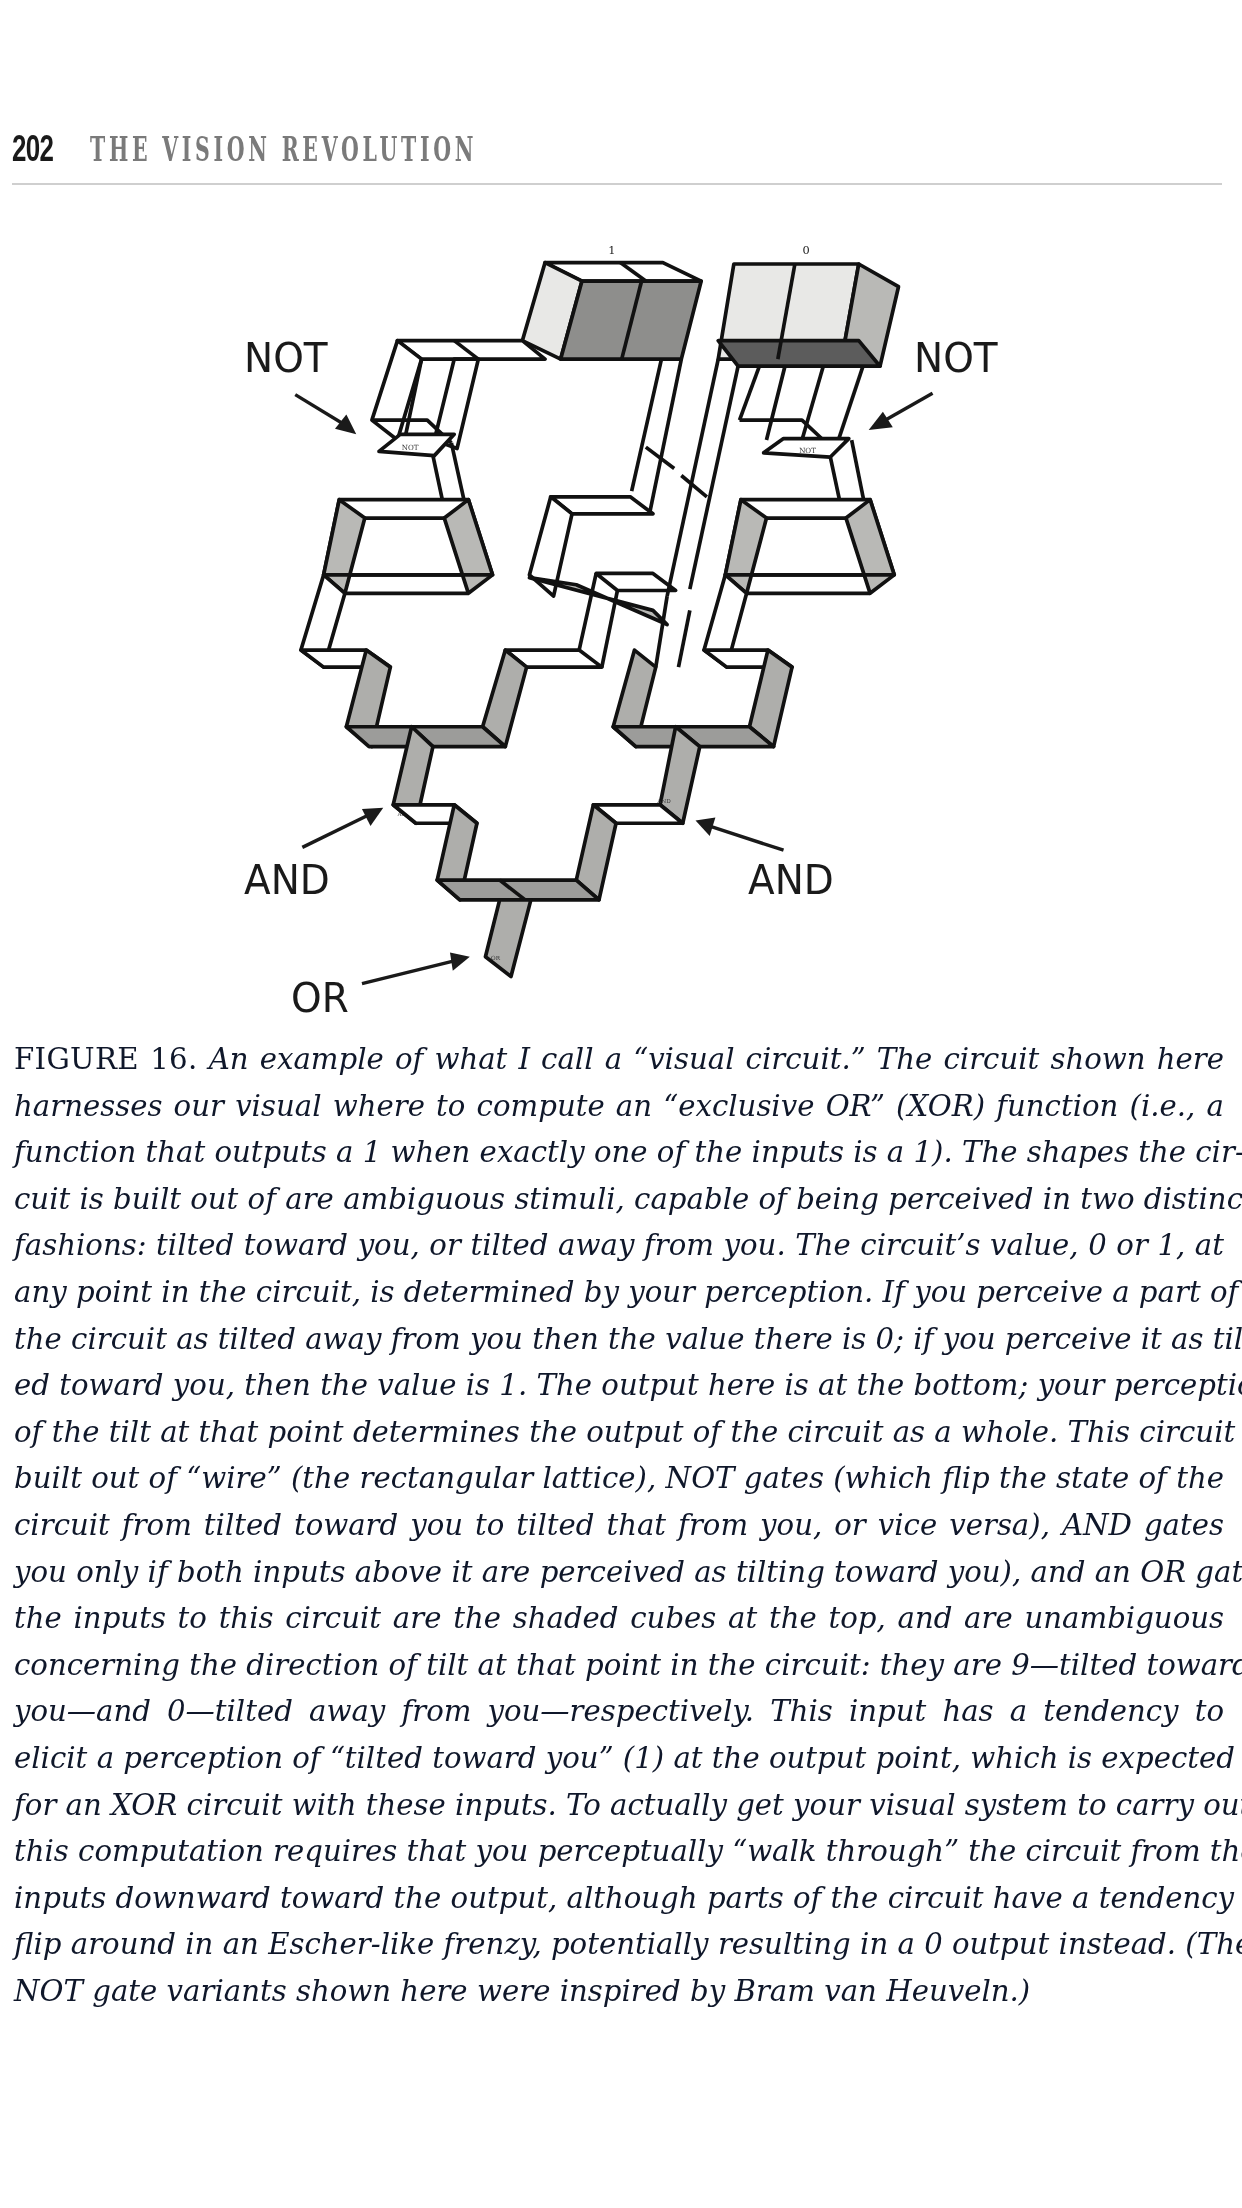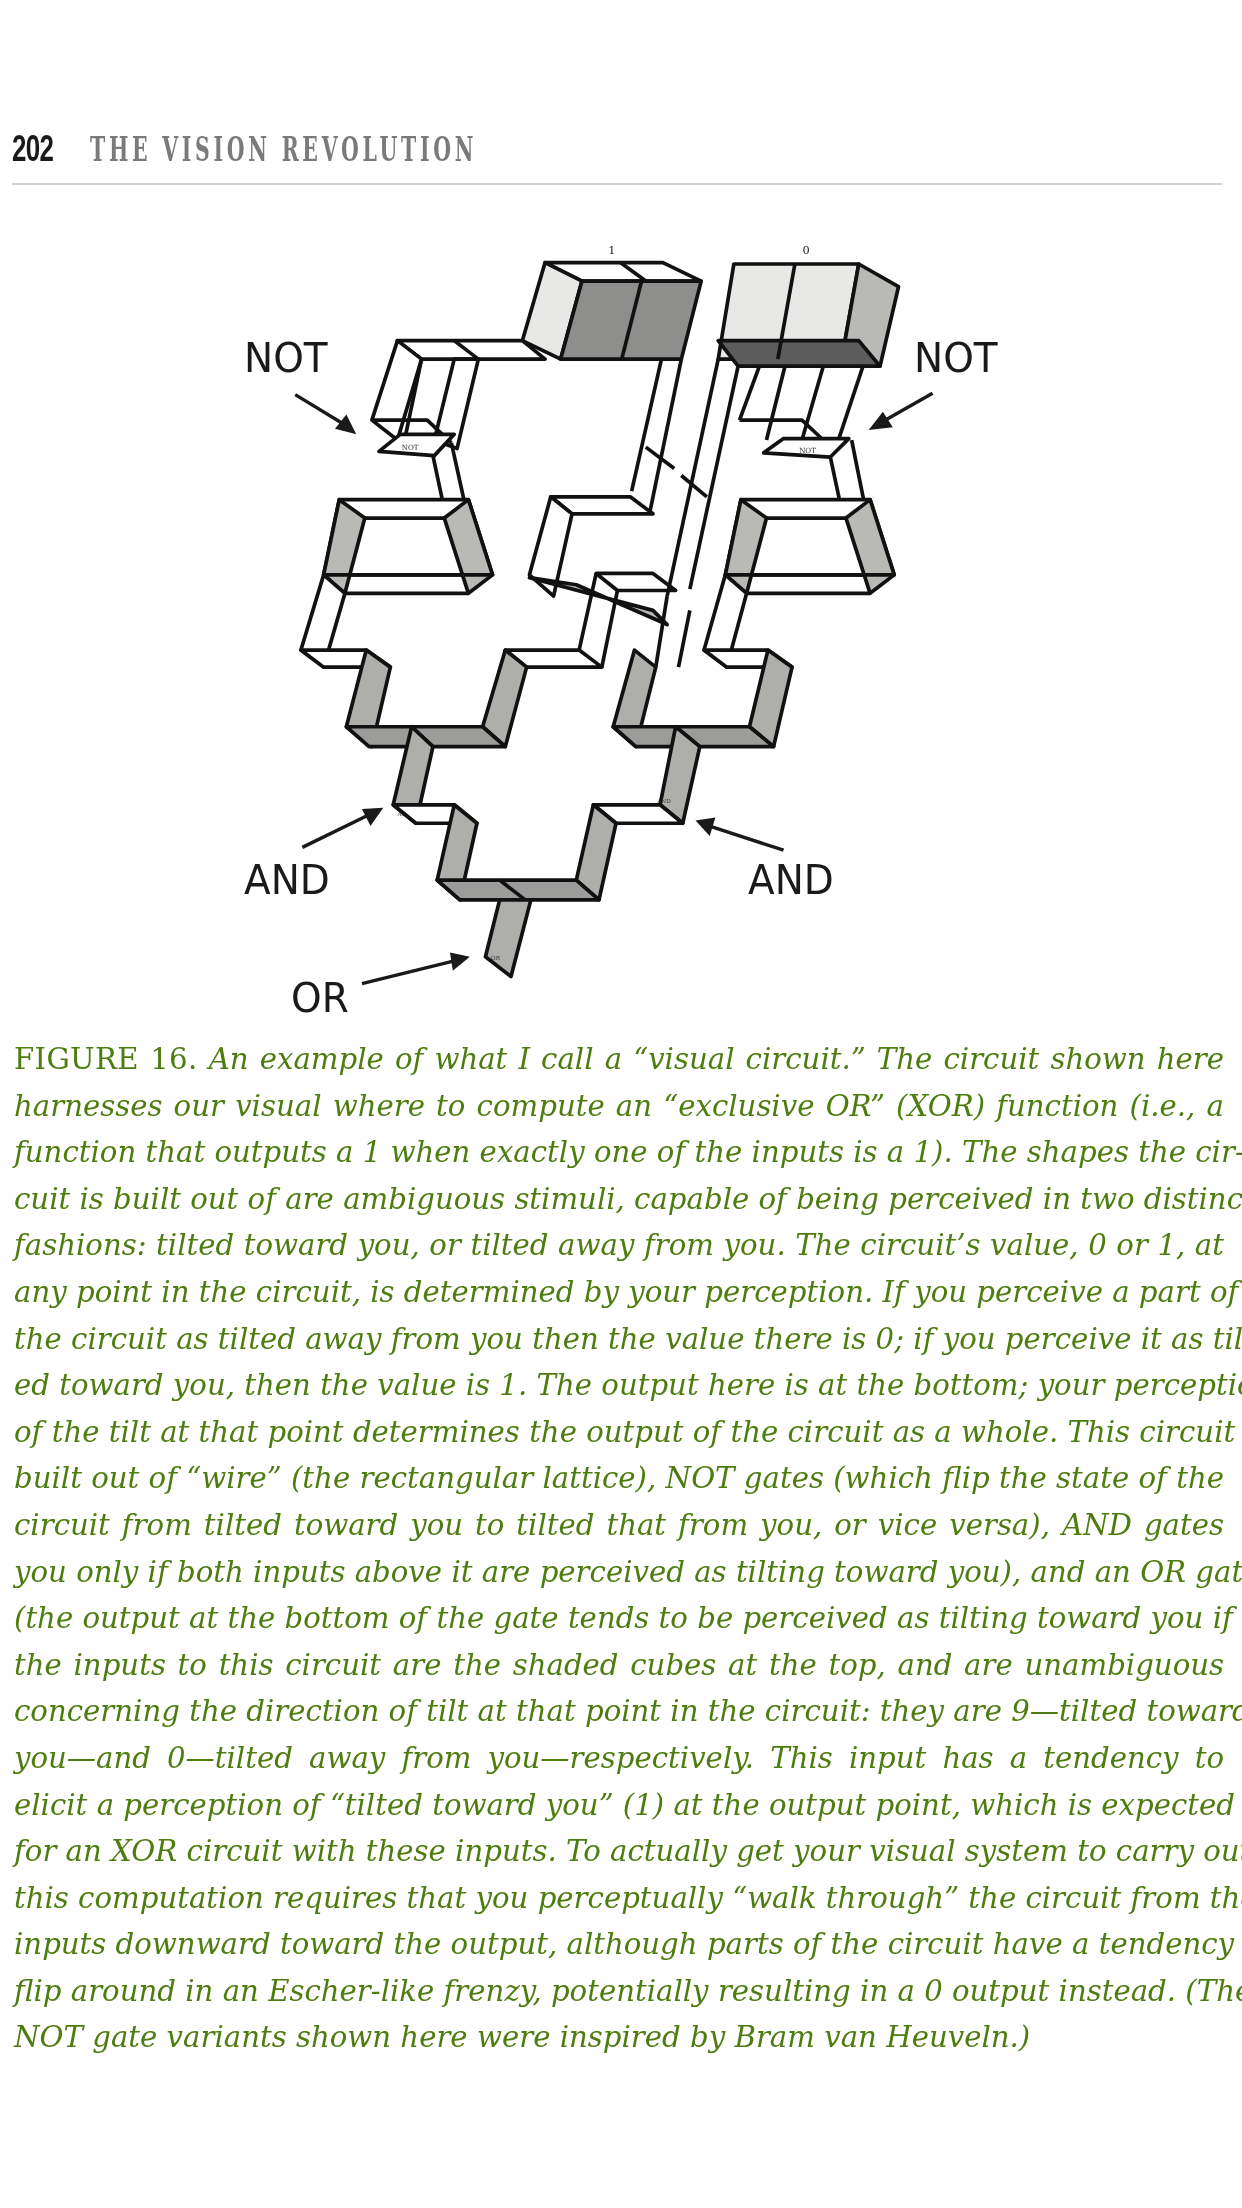--- a/index.html
+++ b/index.html
@@ -29,21 +29,21 @@
   }
   .figure svg { position: absolute; left: 0; top: 0; }
   .gate-label {
     position: absolute; font-family: "DejaVu Sans", sans-serif;
     font-size: 41px; color: #1a1a1a; letter-spacing: 0px;
     transform: scaleX(0.95); transform-origin: left top;
   }
   .caption {
     position: absolute; left: 14px; top: 1036px; width: 1210px;
     font-family: "DejaVu Serif", serif; font-style: italic;
-    font-size: 29.2px; line-height: 46.6px; color: #4d7c0f;
+    font-size: 29.2px; line-height: 46.6px; color: #0f172a;
     text-align: justify; text-align-last: left;
     hyphens: manual;
   }
   .caption .lead {
     font-style: normal; font-weight: normal; letter-spacing: 0.3px;
   }
   .caption-line { display: block; text-align: justify; text-align-last: justify; white-space: nowrap; }
   .caption-line.last { text-align-last: left; }
 </style>
 </head>
@@ -183,21 +183,20 @@
   <span class="caption-line">function that outputs a 1 when exactly one of the inputs is a 1). The shapes the cir-</span>
   <span class="caption-line">cuit is built out of are ambiguous stimuli, capable of being perceived in two distinct</span>
   <span class="caption-line">fashions: tilted toward you, or tilted away from you. The circuit’s value, 0 or 1, at</span>
   <span class="caption-line">any point in the circuit, is determined by your perception. If you perceive a part of</span>
   <span class="caption-line">the circuit as tilted away from you then the value there is 0; if you perceive it as tilt-</span>
   <span class="caption-line">ed toward you, then the value is 1. The output here is at the bottom; your perception</span>
   <span class="caption-line">of the tilt at that point determines the output of the circuit as a whole. This circuit is</span>
   <span class="caption-line">built out of “wire” (the rectangular lattice), NOT gates (which flip the state of the</span>
   <span class="caption-line">circuit from tilted toward you to tilted that from you, or vice versa), AND gates</span>
   <span class="caption-line">you only if both inputs above it are perceived as tilting toward you), and an OR gate</span>
-  <span class="caption-line">(the output at the bottom of the gate tends to be perceived as tilting toward you if</span>
   <span class="caption-line">the inputs to this circuit are the shaded cubes at the top, and are unambiguous</span>
   <span class="caption-line">concerning the direction of tilt at that point in the circuit: they are 9—tilted toward</span>
   <span class="caption-line">you—and 0—tilted away from you—respectively. This input has a tendency to</span>
   <span class="caption-line">elicit a perception of “tilted toward you” (1) at the output point, which is expected</span>
   <span class="caption-line">for an XOR circuit with these inputs. To actually get your visual system to carry out</span>
   <span class="caption-line">this computation requires that you perceptually “walk through” the circuit from the</span>
   <span class="caption-line">inputs downward toward the output, although parts of the circuit have a tendency to</span>
   <span class="caption-line">flip around in an Escher-like frenzy, potentially resulting in a 0 output instead. (The</span>
   <span class="caption-line last">NOT gate variants shown here were inspired by Bram van Heuveln.)</span>
 </div>

